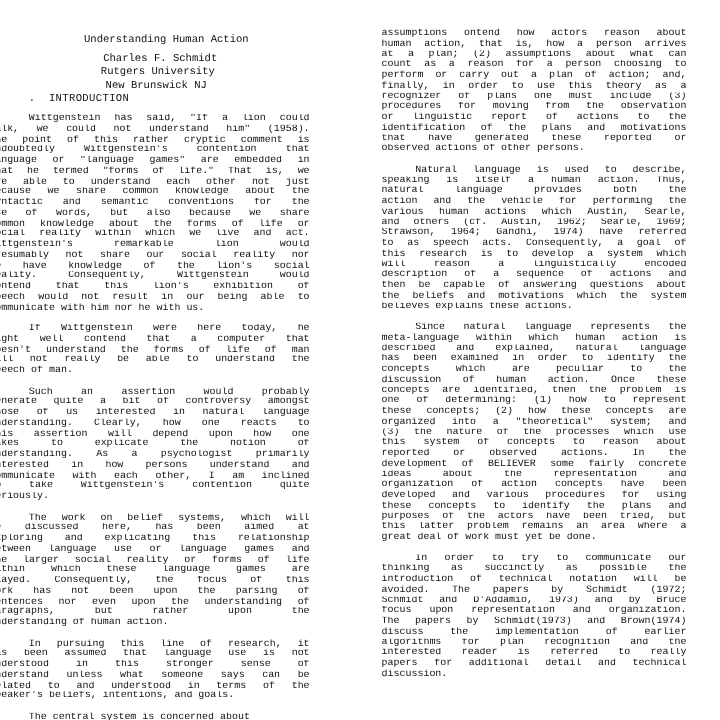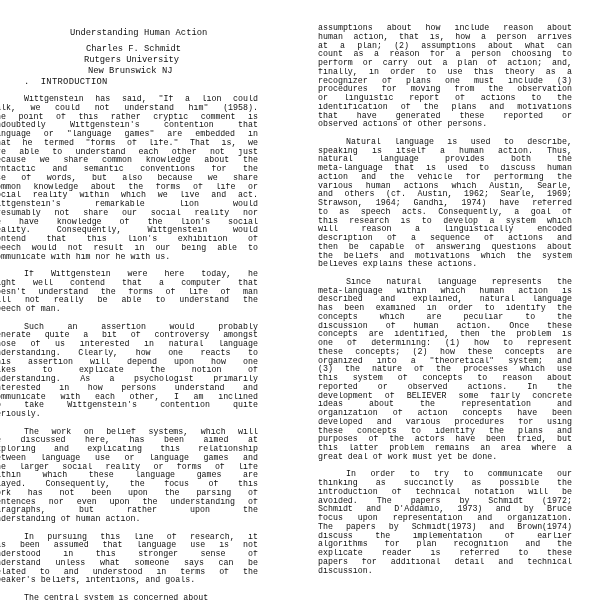--- a/index.html
+++ b/index.html
@@ -95,39 +95,38 @@
         <span class="ln">elated to and understood in terms of the</span>
         <span class="ln last">peaker's beliefs, intentions, and goals.</span>
       </div>
       <div class="gap"></div>
       <div>
         <span class="ln indent last">The central system is concerned about</span>
       </div>
     </div>
   <div class="col right" id="rightCol">
       <div>
-        <span class="ln">assumptions about how include reason about</span>
+        <span class="ln">assumptions ontend how actors reason about</span>
         <span class="ln">human action, that is, how a person arrives</span>
         <span class="ln">at a plan; (2) assumptions about what can</span>
         <span class="ln">count as a reason for a person choosing to</span>
         <span class="ln">perform or carry out a plan of action; and,</span>
         <span class="ln">finally, in order to use this theory as a</span>
         <span class="ln">recognizer of plans one must include (3)</span>
         <span class="ln">procedures for moving from the observation</span>
         <span class="ln">or linguistic report of actions to the</span>
         <span class="ln">identification of the plans and motivations</span>
         <span class="ln">that have generated these reported or</span>
         <span class="ln last">observed actions of other persons.</span>
       </div>
       <div class="gap"></div>
       <div>
         <span class="ln indent">Natural language is used to describe,</span>
         <span class="ln">speaking is itself a human action. Thus,</span>
         <span class="ln">natural language provides both the</span>
-        <span class="ln">meta-language that is used to discuss human</span>
         <span class="ln">action and the vehicle for performing the</span>
         <span class="ln">various human actions which Austin, Searle,</span>
         <span class="ln">and others (cf. Austin, 1962; Searle, 1969;</span>
         <span class="ln">Strawson, 1964; Gandhi, 1974) have referred</span>
         <span class="ln">to as speech acts. Consequently, a goal of</span>
         <span class="ln">this research is to develop a system which</span>
         <span class="ln">will reason a linguistically encoded</span>
         <span class="ln">description of a sequence of actions and</span>
         <span class="ln">then be capable of answering questions about</span>
         <span class="ln">the beliefs and motivations which the system</span>
@@ -161,18 +160,18 @@
       <div>
         <span class="ln indent">In order to try to communicate our</span>
         <span class="ln">thinking as succinctly as possible the</span>
         <span class="ln">introduction of technical notation will be</span>
         <span class="ln">avoided. The papers by Schmidt (1972;</span>
         <span class="ln">Schmidt and D'Addamio, 1973) and by Bruce</span>
         <span class="ln">focus upon representation and organization.</span>
         <span class="ln">The papers by Schmidt(1973) and Brown(1974)</span>
         <span class="ln">discuss the implementation of earlier</span>
         <span class="ln">algorithms for plan recognition and the</span>
-        <span class="ln">explicate reader is referred to these</span>
+        <span class="ln">interested reader is referred to really</span>
         <span class="ln">papers for additional detail and technical</span>
         <span class="ln last">discussion.</span>
       </div>
     </div>
 </div>
 
 </body></html>

